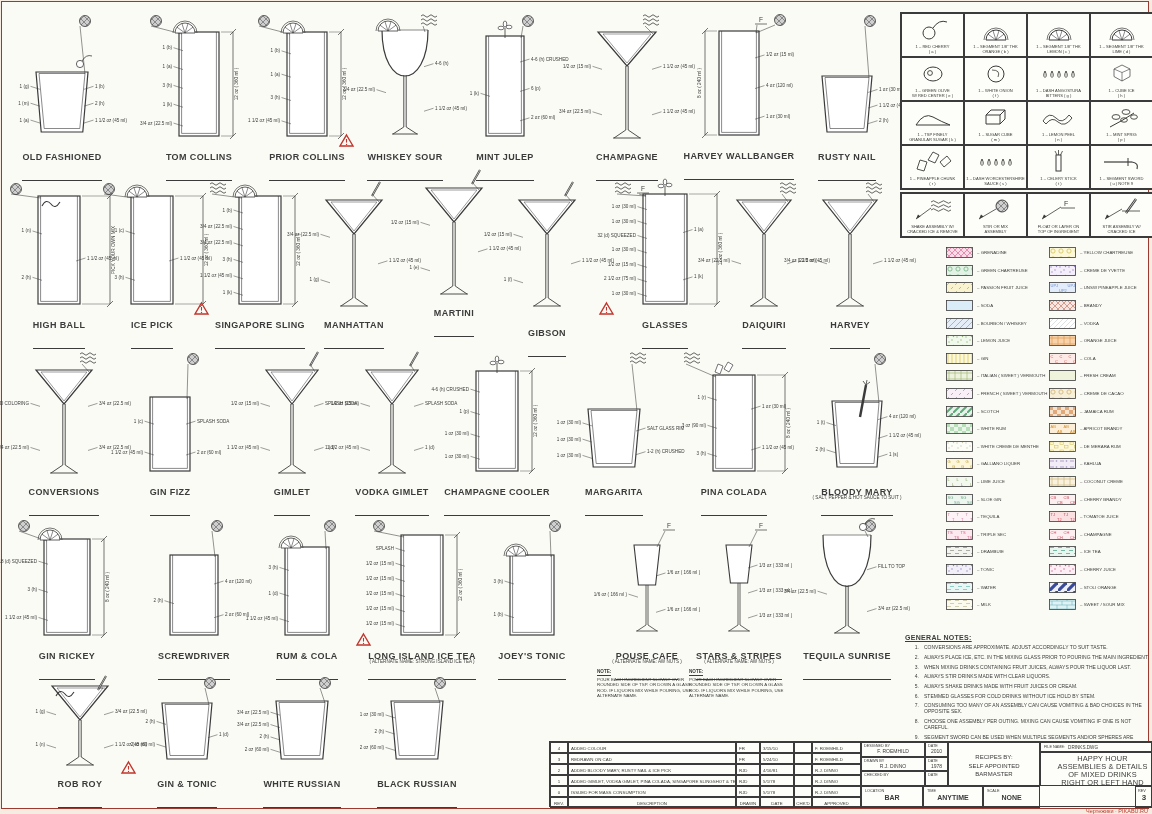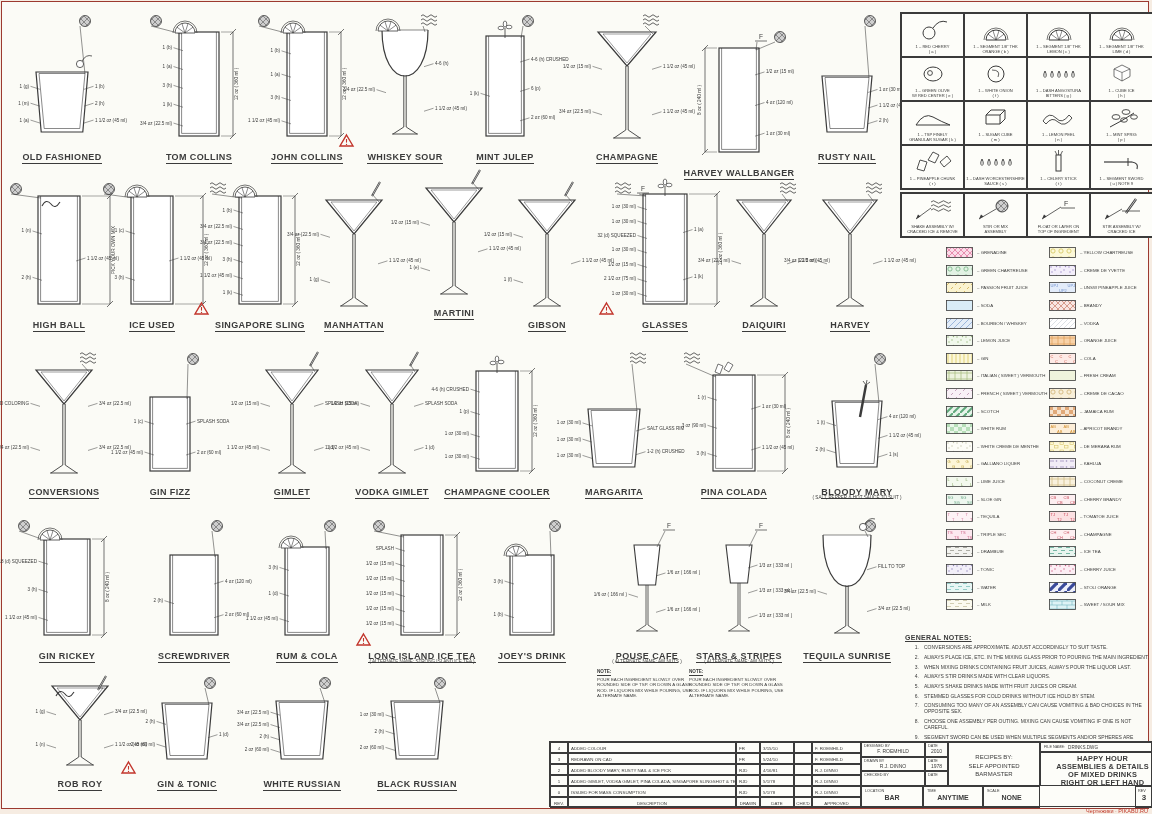--- a/index.html
+++ b/index.html
@@ -3,21 +3,21 @@
 <meta charset="utf-8">
 <style>
   html,body{margin:0;padding:0;background:#e8ded2;-webkit-text-size-adjust:none;}
   #page{position:relative;width:1152px;height:814px;background:#f6ece2;overflow:hidden;
         font-family:"Liberation Sans",sans-serif;color:#3b3b3b;}
   #sheet{position:absolute;left:1px;top:1px;width:1146px;height:806px;background:#fbfbf6;
          border:1.5px solid #9c3a30;}
   .drink{position:absolute;}
   .dname{position:absolute;left:0;right:0;text-align:center;}
   .dname span{display:inline-block;font-size:9px;font-weight:700;letter-spacing:.4px;
-              border-bottom:1.2px solid #3b3b3b;padding-bottom:1px;white-space:nowrap;}
+              border-bottom:1.2px solid #3b3b3b;padding-bottom:18px;white-space:nowrap;}
   .dalt{position:absolute;left:-20px;right:-20px;text-align:center;font-size:4.6px;white-space:nowrap;}
   .dnote{position:absolute;width:96px;font-size:4.4px;line-height:1.25;text-align:left;}
   .dnote b{display:inline-block;border-bottom:.8px solid #3b3b3b;font-size:4.6px;margin-bottom:1px;}
   .box{position:absolute;border:1.1px solid #3b3b3b;background:#fdfdf9;}
   .gcell{border:.7px solid #3b3b3b;display:flex;flex-direction:column;align-items:center;
          justify-content:flex-end;padding:2px 1px;box-sizing:border-box;}
   .gcell .lbl{font-size:4.1px;line-height:1.25;text-align:center;margin-top:1px;}
   .ingrow{display:flex;align-items:center;height:17.6px;}
   .ingrow .lbl{font-size:4.4px;margin-left:4px;white-space:nowrap;}
   .notes-title{font-size:7px;font-weight:700;text-decoration:underline;letter-spacing:.3px;}
@@ -373,21 +373,21 @@
           <text x="107" y="74" font-size="4.7" fill="#3b3b3b" text-anchor="middle" transform="rotate(-90 107 74)">12 oz ( 360 ml )</text>
           <text x="41" y="42.33333333333333" font-size="4.6" fill="#3b3b3b" text-anchor="end">1 (b)</text>
           <line x1="42.5" y1="40.83333333333333" x2="52" y2="43.83333333333333" stroke="#3b3b3b" stroke-width=".5"></line>
           <text x="41" y="65.66666666666666" font-size="4.6" fill="#3b3b3b" text-anchor="end">1 (a)</text>
           <line x1="42.5" y1="64.16666666666666" x2="52" y2="67.16666666666666" stroke="#3b3b3b" stroke-width=".5"></line>
           <text x="41" y="89" font-size="4.6" fill="#3b3b3b" text-anchor="end">3 (h)</text>
           <line x1="42.5" y1="87.5" x2="52" y2="90.5" stroke="#3b3b3b" stroke-width=".5"></line>
           <text x="41" y="112.33333333333333" font-size="4.6" fill="#3b3b3b" text-anchor="end">1 1/2 oz (45 ml)</text>
           <line x1="42.5" y1="110.83333333333333" x2="52" y2="113.83333333333333" stroke="#3b3b3b" stroke-width=".5"></line>
         </svg>
-        <div class="dname" style="top: 136px;"><span>JOHN COLLINS</span></div>
+        <div class="dname" style="top: 136px;"><span>PRIOR COLLINS</span></div>
       </div>
       <div class="drink" style="left: 335px; top: 8px; width: 136px; height: 182px;">
         <svg width="136" height="136" viewBox="0 0 136 136" style="position:absolute;left:0;top:0;overflow:visible">
           <defs>
             <clipPath id="c3">
               <path d="M 47 22 C 47 78.24000000000001 89 78.24000000000001 89 22 Z"></path>
             </clipPath>
           </defs>
           <rect x="45" y="51.53999999999999" width="46" height="12.659999999999997" fill="url(#p-lemon)" clip-path="url(#c3)"></rect>
           <line x1="45" y1="51.53999999999999" x2="91" y2="51.53999999999999" stroke="#3b3b3b" stroke-width=".45" clip-path="url(#c3)"></line>
@@ -488,21 +488,21 @@
           <line x1="33.5" y1="56.31818181818181" x2="43" y2="59.31818181818181" stroke="#3b3b3b" stroke-width=".5"></line>
           <text x="32" y="103.27272727272727" font-size="4.6" fill="#3b3b3b" text-anchor="end">3/4 oz (22.5 ml)</text>
           <line x1="33.5" y1="101.77272727272727" x2="43" y2="104.77272727272727" stroke="#3b3b3b" stroke-width=".5"></line>
           <text x="104" y="57.81818181818181" font-size="4.6" fill="#3b3b3b">1 1/2 oz (45 ml)</text>
           <line x1="102.5" y1="56.31818181818181" x2="93" y2="59.31818181818181" stroke="#3b3b3b" stroke-width=".5"></line>
           <text x="104" y="103.27272727272727" font-size="4.6" fill="#3b3b3b">1 1/2 oz (45 ml)</text>
           <line x1="102.5" y1="101.77272727272727" x2="93" y2="104.77272727272727" stroke="#3b3b3b" stroke-width=".5"></line>
         </svg>
         <div class="dname" style="top: 136px;"><span>CHAMPAGNE</span></div>
       </div>
-      <div class="drink" style="left: 669px; top: 24px; width: 136px; height: 182px;">
+      <div class="drink" style="left: 669px; top: 7px; width: 136px; height: 182px;">
         <svg width="136" height="136" viewBox="0 0 136 136" style="position:absolute;left:0;top:0;overflow:visible">
           <defs>
             <clipPath id="c6">
               <rect x="51.2" y="23.5" width="33.6" height="99"></rect>
             </clipPath>
           </defs>
           <rect x="48" y="104.68" width="40" height="17.82" fill="url(#p-vodka)" clip-path="url(#c6)"></rect>
           <line x1="48" y1="104.68" x2="88" y2="104.68" stroke="#3b3b3b" stroke-width=".45" clip-path="url(#c6)"></line>
           <rect x="48" y="39.34" width="40" height="65.34" fill="url(#p-oj)" clip-path="url(#c6)"></rect>
           <line x1="48" y1="39.34" x2="88" y2="39.34" stroke="#3b3b3b" stroke-width=".45" clip-path="url(#c6)"></line>
@@ -624,21 +624,21 @@
           <path d="M 116 21 L 122 15 M 116 129 L 122 123" stroke="#3b3b3b" stroke-width=".7"></path>
           <path d="M 91 18 H 119 M 91 126 H 119" stroke="#3b3b3b" stroke-width=".45"></path>
           <text x="124" y="72" font-size="4.7" fill="#3b3b3b" text-anchor="middle" transform="rotate(-90 124 72)">12 oz ( 360 ml )</text>
           <text x="40" y="54.45454545454545" font-size="4.6" fill="#3b3b3b" text-anchor="end">1 (c)</text>
           <line x1="41.5" y1="52.95454545454545" x2="51" y2="55.95454545454545" stroke="#3b3b3b" stroke-width=".5"></line>
           <text x="40" y="100.81818181818181" font-size="4.6" fill="#3b3b3b" text-anchor="end">3 (h)</text>
           <line x1="41.5" y1="99.31818181818181" x2="51" y2="102.31818181818181" stroke="#3b3b3b" stroke-width=".5"></line>
           <text x="96" y="81.5" font-size="4.6" fill="#3b3b3b">1 1/2 oz (45 ml)</text>
           <line x1="94.5" y1="80" x2="85" y2="83" stroke="#3b3b3b" stroke-width=".5"></line>
         </svg>
-        <div class="dname" style="top: 136px;"><span>ICE USED</span></div>
+        <div class="dname" style="top: 136px;"><span>ICE PICK</span></div>
       </div>
       <div class="drink" style="left: 190px; top: 176px; width: 136px; height: 182px;">
         <svg width="136" height="136" viewBox="0 0 136 136" style="position:absolute;left:0;top:0;overflow:visible">
           <defs>
             <clipPath id="c10">
               <rect x="50.2" y="19.5" width="35.6" height="103"></rect>
             </clipPath>
           </defs>
           <rect x="47" y="91.6" width="42" height="30.9" fill="url(#p-gin)" clip-path="url(#c10)"></rect>
           <line x1="47" y1="91.6" x2="89" y2="91.6" stroke="#3b3b3b" stroke-width=".45" clip-path="url(#c10)"></line>
@@ -764,21 +764,21 @@
           <path d="M 86 18 L 94 4" stroke="#3b3b3b" stroke-width="2"></path>
           <path d="M 86 18 L 94 4" stroke="#fff" stroke-width=".6"></path>
           <line x1="86" y1="16" x2="93" y2="24" stroke="#3b3b3b" stroke-width=".55"></line>
           <text x="33" y="57.81818181818181" font-size="4.6" fill="#3b3b3b" text-anchor="end">1/2 oz (15 ml)</text>
           <line x1="34.5" y1="56.31818181818181" x2="44" y2="59.31818181818181" stroke="#3b3b3b" stroke-width=".5"></line>
           <text x="33" y="103.27272727272727" font-size="4.6" fill="#3b3b3b" text-anchor="end">1 (f)</text>
           <line x1="34.5" y1="101.77272727272727" x2="44" y2="104.77272727272727" stroke="#3b3b3b" stroke-width=".5"></line>
           <text x="103" y="84.33333333333334" font-size="4.6" fill="#3b3b3b">1 1/2 oz (45 ml)</text>
           <line x1="101.5" y1="82.83333333333334" x2="92" y2="85.83333333333334" stroke="#3b3b3b" stroke-width=".5"></line>
         </svg>
-        <div class="dname" style="top: 136px;"><span>GIBSON</span></div>
+        <div class="dname" style="top: 144px;"><span>GIBSON</span></div>
       </div>
       <div class="drink" style="left: 595px; top: 176px; width: 136px; height: 182px;">
         <svg width="136" height="136" viewBox="0 0 136 136" style="position:absolute;left:0;top:0;overflow:visible">
           <defs>
             <clipPath id="c14">
               <rect x="49.2" y="17.5" width="37.6" height="105"></rect>
             </clipPath>
           </defs>
           <rect x="46" y="113.05" width="44" height="9.45" fill="url(#p-jamaica)" clip-path="url(#c14)"></rect>
           <line x1="46" y1="113.05" x2="90" y2="113.05" stroke="#3b3b3b" stroke-width=".45" clip-path="url(#c14)"></line>
@@ -1342,21 +1342,21 @@
           <path d="M 40 41 A 12 12 0 0 1 64 41" fill="none" stroke="#3b3b3b" stroke-width=".7"></path>
           <line x1="52" y1="41" x2="60.09016994374947" y2="35.122147477075266" stroke="#3b3b3b" stroke-width=".6"></line>
           <line x1="52" y1="41" x2="55.09016994374947" y2="31.489434837048464" stroke="#3b3b3b" stroke-width=".6"></line>
           <line x1="52" y1="41" x2="48.90983005625053" y2="31.489434837048464" stroke="#3b3b3b" stroke-width=".6"></line>
           <line x1="52" y1="41" x2="43.90983005625053" y2="35.122147477075266" stroke="#3b3b3b" stroke-width=".6"></line>
           <text x="39" y="67.54545454545455" font-size="4.6" fill="#3b3b3b" text-anchor="end">3 (h)</text>
           <line x1="40.5" y1="66.04545454545455" x2="50" y2="69.04545454545455" stroke="#3b3b3b" stroke-width=".5"></line>
           <text x="39" y="101.18181818181817" font-size="4.6" fill="#3b3b3b" text-anchor="end">1 (b)</text>
           <line x1="40.5" y1="99.68181818181817" x2="50" y2="102.68181818181817" stroke="#3b3b3b" stroke-width=".5"></line>
         </svg>
-        <div class="dname" style="top: 130px;"><span>JOEY'S DRINK</span></div>
+        <div class="dname" style="top: 130px;"><span>JOEY'S TONIC</span></div>
       </div>
       <div class="drink" style="left: 577px; top: 513px; width: 136px; height: 176px;">
         <svg width="136" height="130" viewBox="0 0 136 130" style="position:absolute;left:0;top:0;overflow:visible">
           <defs>
             <clipPath id="c30">
               <polygon points="57.5,31.5 78.5,31.5 74.58,68.5 61.42,68.5"></polygon>
             </clipPath>
           </defs>
           <rect x="55" y="62.21" width="26" height="6.29" fill="url(#p-grenadine)" clip-path="url(#c30)"></rect>
           <line x1="55" y1="62.21" x2="81" y2="62.21" stroke="#3b3b3b" stroke-width=".45" clip-path="url(#c30)"></line>
@@ -2192,21 +2192,21 @@
           <div class="tiny" style="padding:1.5px 3px 0;">SCALE</div>
           <div style="font-size:7px;text-align:center;font-weight:600;padding-top:1px;">NONE</div>
         </div>
         <div class="cellb" style="left:490px;top:0px;width:113px;height:10px;">
           <div style="display:flex;">
             <span class="tiny" style="padding:2px 3px 0;">FILE NAME:</span>
             <span style="font-size:4.6px;padding-top:1.8px;">DRINKS.DWG</span>
           </div>
         </div>
         <div class="cellb" style="left:490px;top:10px;width:113px;height:34px;">
-          <div style="font-size:7.4px;font-weight:700;text-align:center;line-height:1.12;padding-top:1.5px;letter-spacing:.2px;padding-left:12px;">HAPPY HOUR<br>ASSEMBLIES &amp; DETAILS<br>OF MIXED DRINKS<br>RIGHT OR LEFT HAND</div>
+          <div style="font-size:7.4px;font-weight:400;text-align:center;line-height:1.12;padding-top:1.5px;letter-spacing:.2px;padding-left:12px;">HAPPY HOUR<br>ASSEMBLIES &amp; DETAILS<br>OF MIXED DRINKS<br>RIGHT OR LEFT HAND</div>
         </div>
         <div class="cellb" style="left:490px;top:44px;width:95px;height:22px;margin-top:32px;">
           <div class="tiny" style="padding:1.5px 3px 0;">DRAWING NUMBER</div>
           <div style="font-size:7.6px;text-align:right;padding:1px 4px 0 0;">Z – 4 – 8151623 – 42</div>
         </div>
         <div class="cellb" style="left:585px;top:44px;width:18px;height:22px;">
           <div class="tiny" style="padding:1.5px 2px 0;">REV</div>
           <div style="font-size:8px;text-align:center;font-weight:600;">3</div>
         </div>
       </div>

